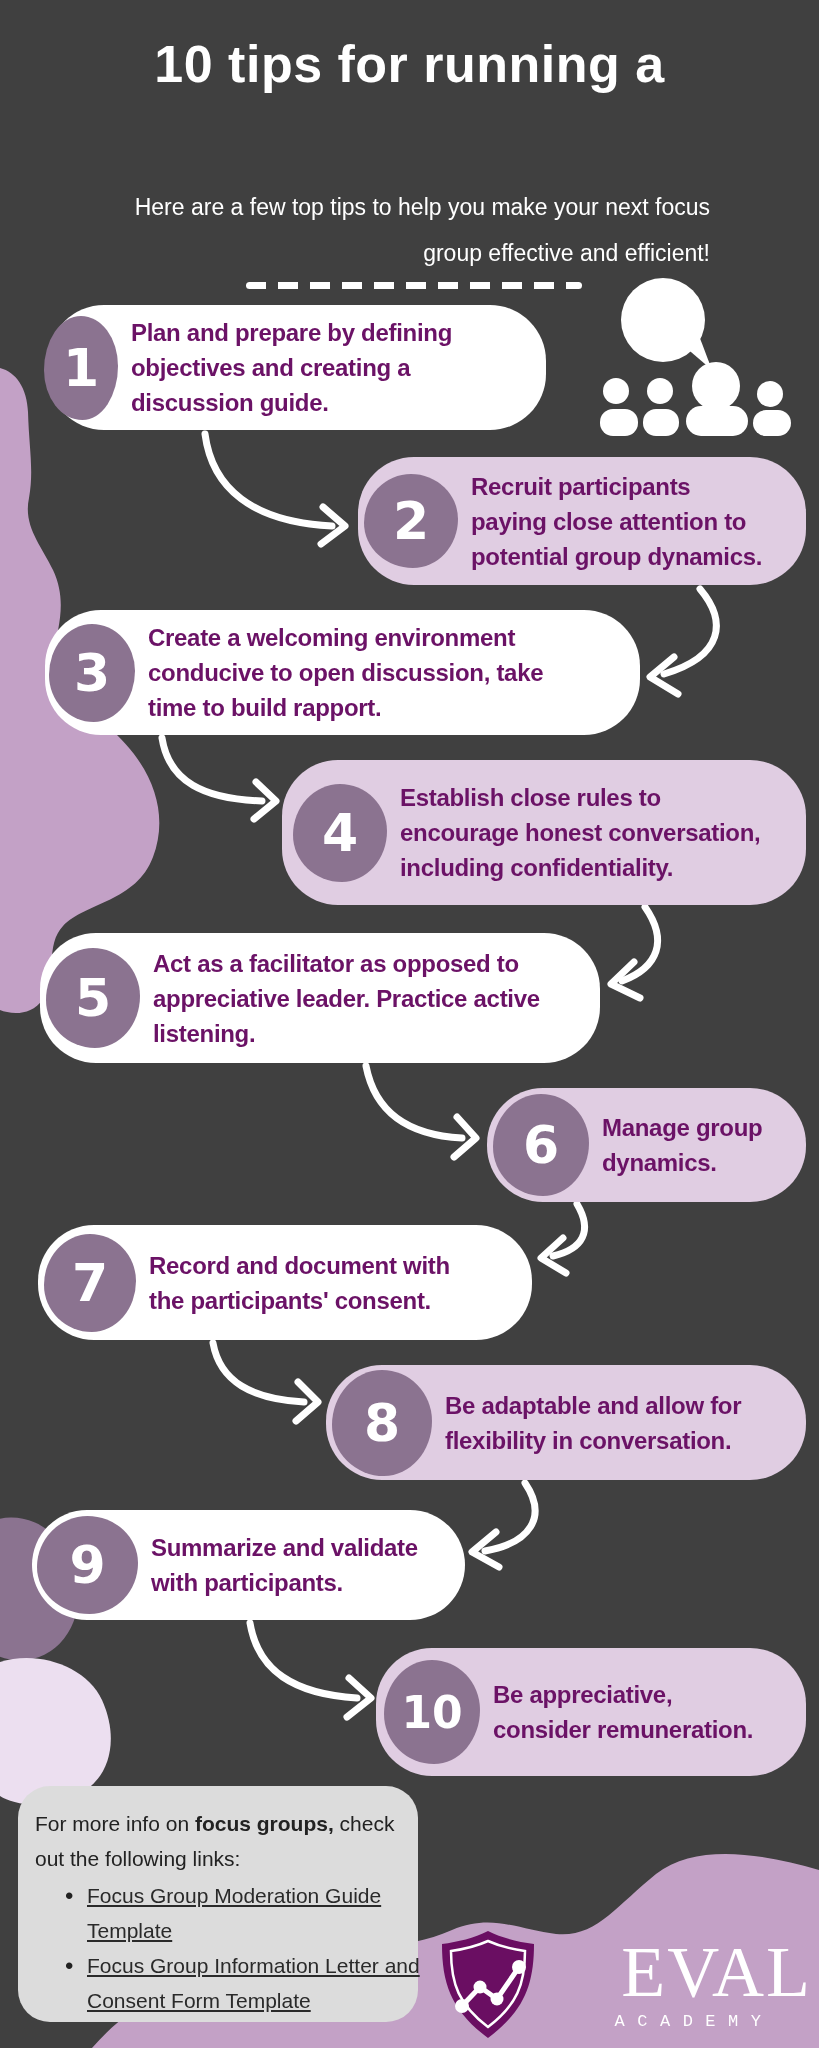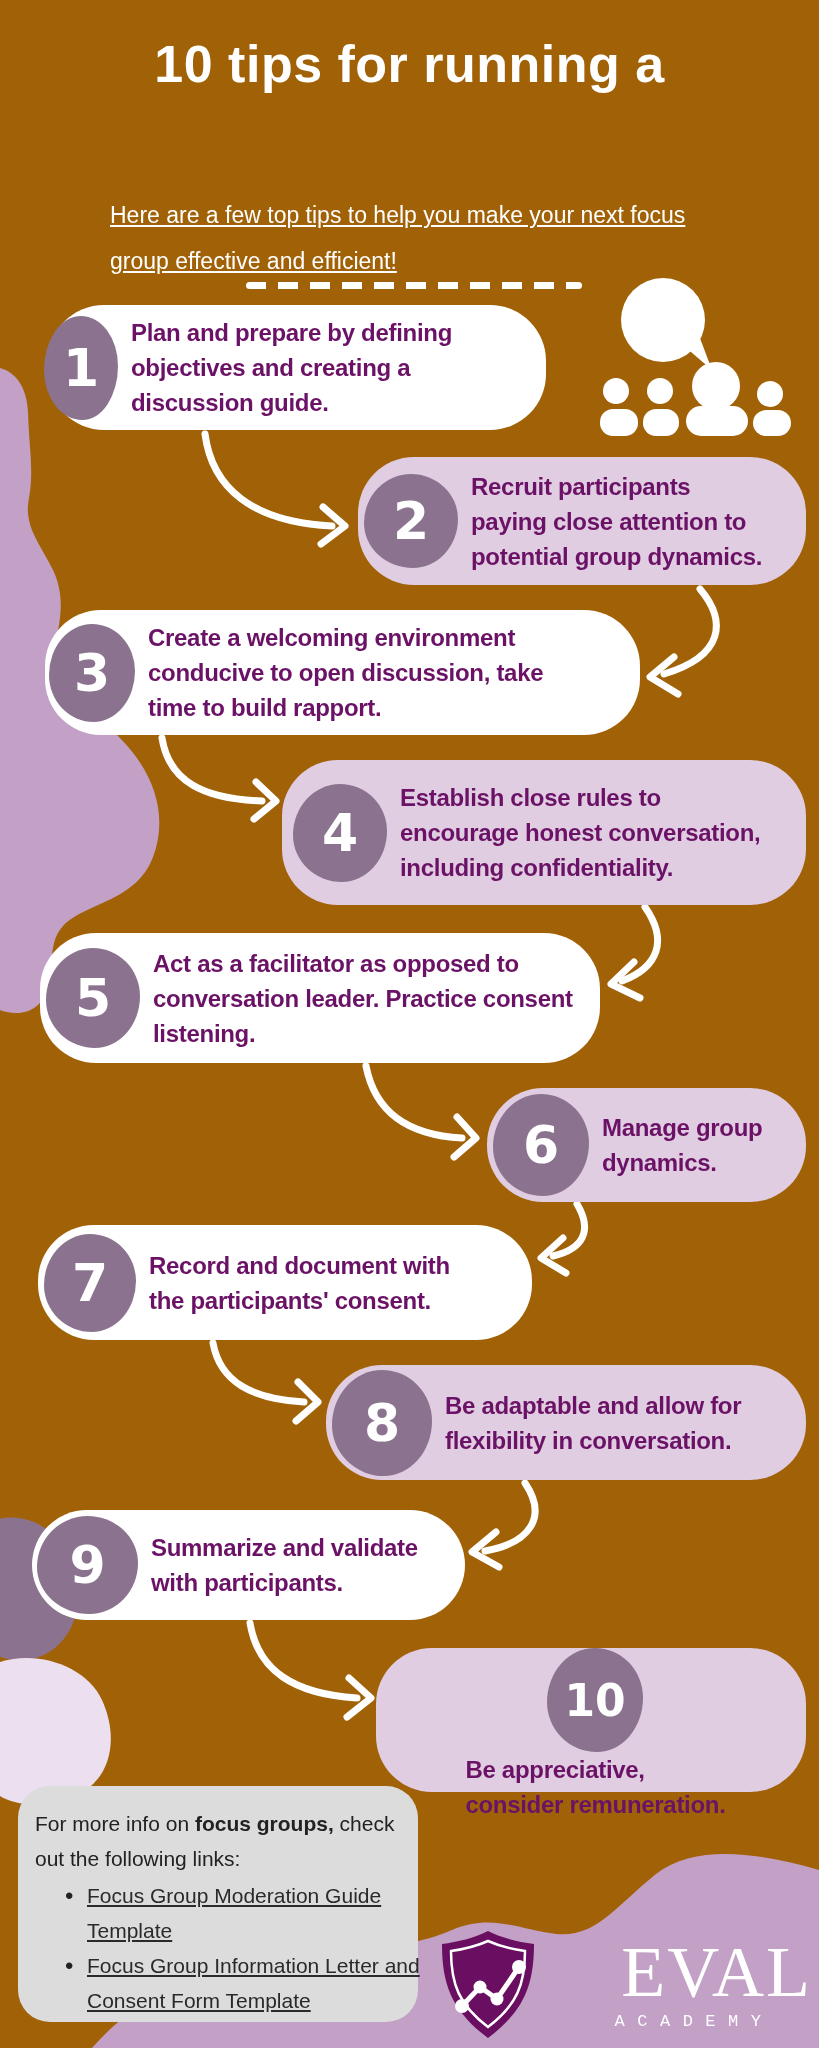--- a/index.html
+++ b/index.html
@@ -1,34 +1,33 @@
 <!DOCTYPE html>
 <html><head>
 <meta charset="utf-8">
 <style>
   html,body { margin:0; padding:0; background:#3a0836; }
   #canvas {
     position:relative; width:819px; height:2048px; margin:0 auto;
-    background:#a16207; overflow:hidden;
+    background:#404040; overflow:hidden;
     font-family:"Liberation Sans", sans-serif;
   }
   svg { display:block; }
   .abs { position:absolute; }
 
   
   .title {
     position:absolute; top:30px; left:0; width:819px;
     text-align:center; color:#ffffff; font-weight:bold;
     font-size:52px; line-height:68px; letter-spacing:0.5px;
   }
   .subtitle {
-    position:absolute; top:192px; left:110px; width:600px;
-    text-align:left; color:#ffffff; font-size:23px; line-height:46px;
+    position:absolute; top:184px; left:110px; width:600px;
+    text-align:right; color:#ffffff; font-size:23px; line-height:46px;
     font-weight:normal;
-    text-decoration:underline;
   }
   .dashes {
     position:absolute; top:282px; left:246px; width:336px; height:7px;
     background:repeating-linear-gradient(90deg,#ffffff 0 20px, transparent 20px 32px);
     border-radius:4px;
   }
 
   
   .tip {
     position:absolute; display:flex; align-items:center;
@@ -187,21 +186,21 @@
   <div class="tip lav" style="left:282px;top:760px;width:524px;height:145px;">
     <div class="num" style="width:94px;height:98px;margin-left:11px;">4</div>
     <div class="txt">Establish close rules to
 encourage honest conversation,
 including confidentiality.</div>
   </div>
 
   <div class="tip white" style="left:40px;top:933px;width:560px;height:130px;">
     <div class="num" style="width:94px;height:100px;margin-left:6px;">5</div>
     <div class="txt">Act as a facilitator as opposed to
-conversation leader. Practice consent
+appreciative leader. Practice active
 listening.</div>
   </div>
 
   <div class="tip lav" style="left:487px;top:1088px;width:319px;height:114px;">
     <div class="num" style="width:96px;height:102px;margin-left:6px;">6</div>
     <div class="txt">Manage group
 dynamics.</div>
   </div>
 
   <div class="tip white" style="left:38px;top:1225px;width:494px;height:115px;">
@@ -215,21 +214,21 @@
     <div class="txt">Be adaptable and allow for
 flexibility in conversation.</div>
   </div>
 
   <div class="tip white" style="left:32px;top:1510px;width:433px;height:110px;">
     <div class="num" style="width:101px;height:98px;margin-left:5px;">9</div>
     <div class="txt">Summarize and validate
 with participants.</div>
   </div>
 
-  <div class="tip lav" style="left:376px;top:1648px;width:430px;height:144px;flex-direction:column;">
+  <div class="tip lav" style="left:376px;top:1648px;width:430px;height:128px;">
     <div class="num small" style="width:96px;height:104px;margin-left:8px;">10</div>
     <div class="txt">Be appreciative,
 consider remuneration.</div>
   </div>
 
   <div class="footer-box">
     <p style="margin:0;"><span>For more info on </span><span class="b">focus groups,</span><span> check out the following links:</span></p>
     <ul class="footer-links">
       <li>
         <a class="flink">Focus Group Moderation Guide Template</a>

